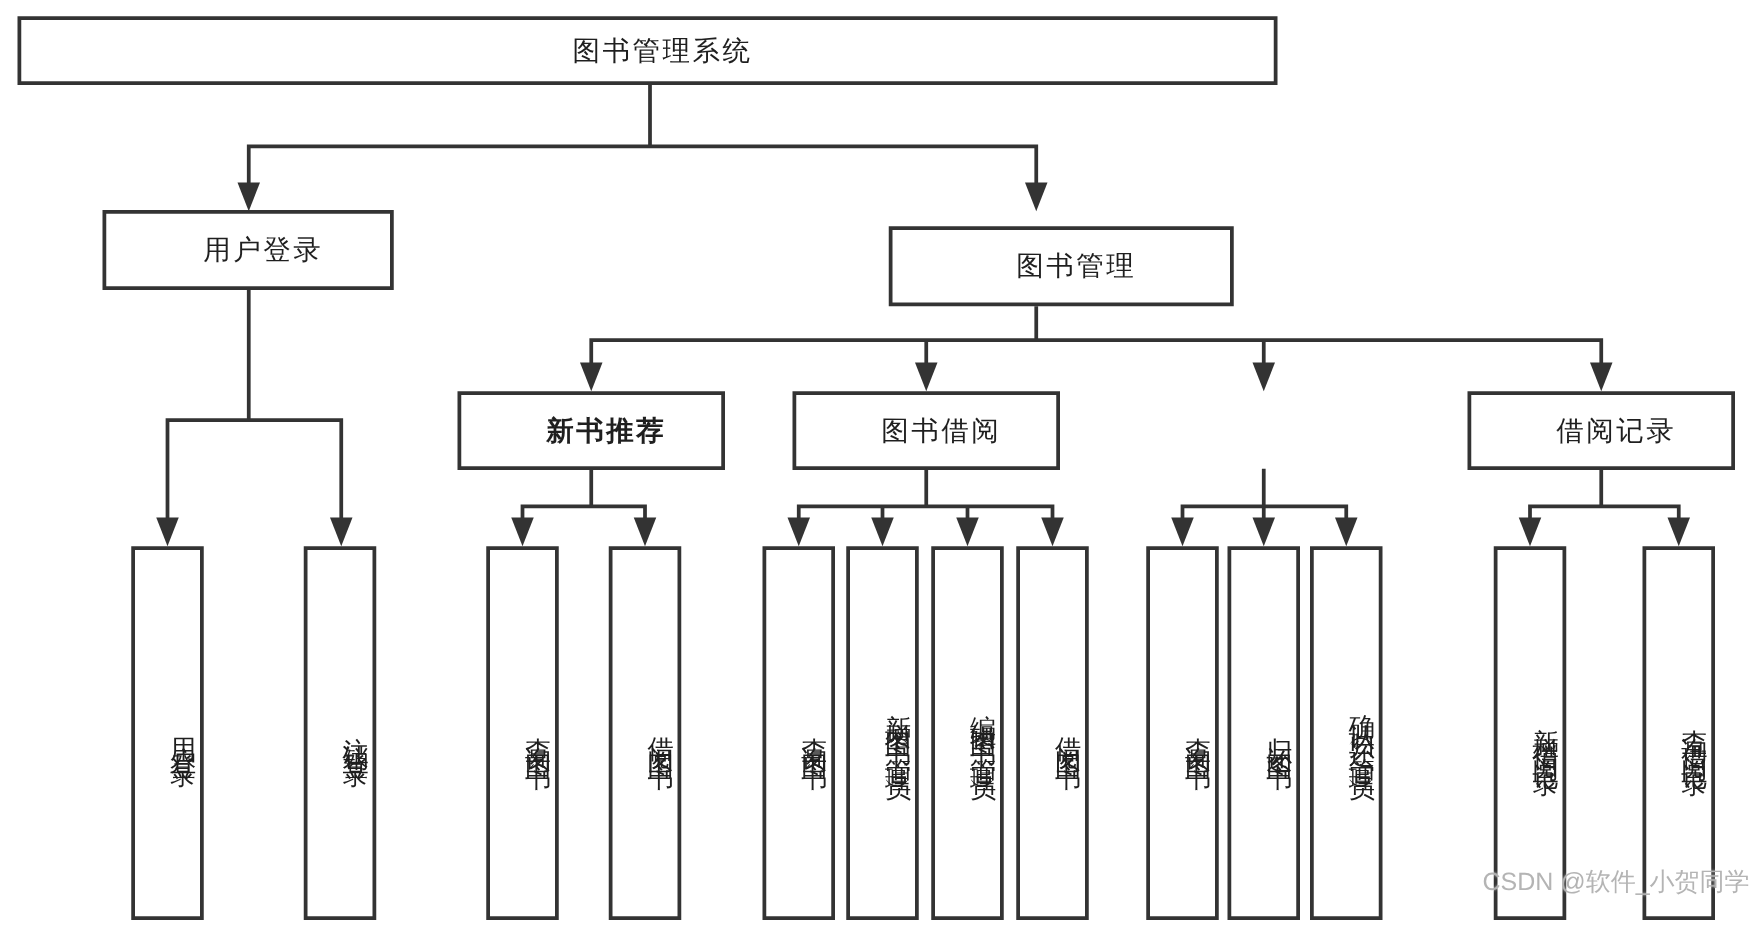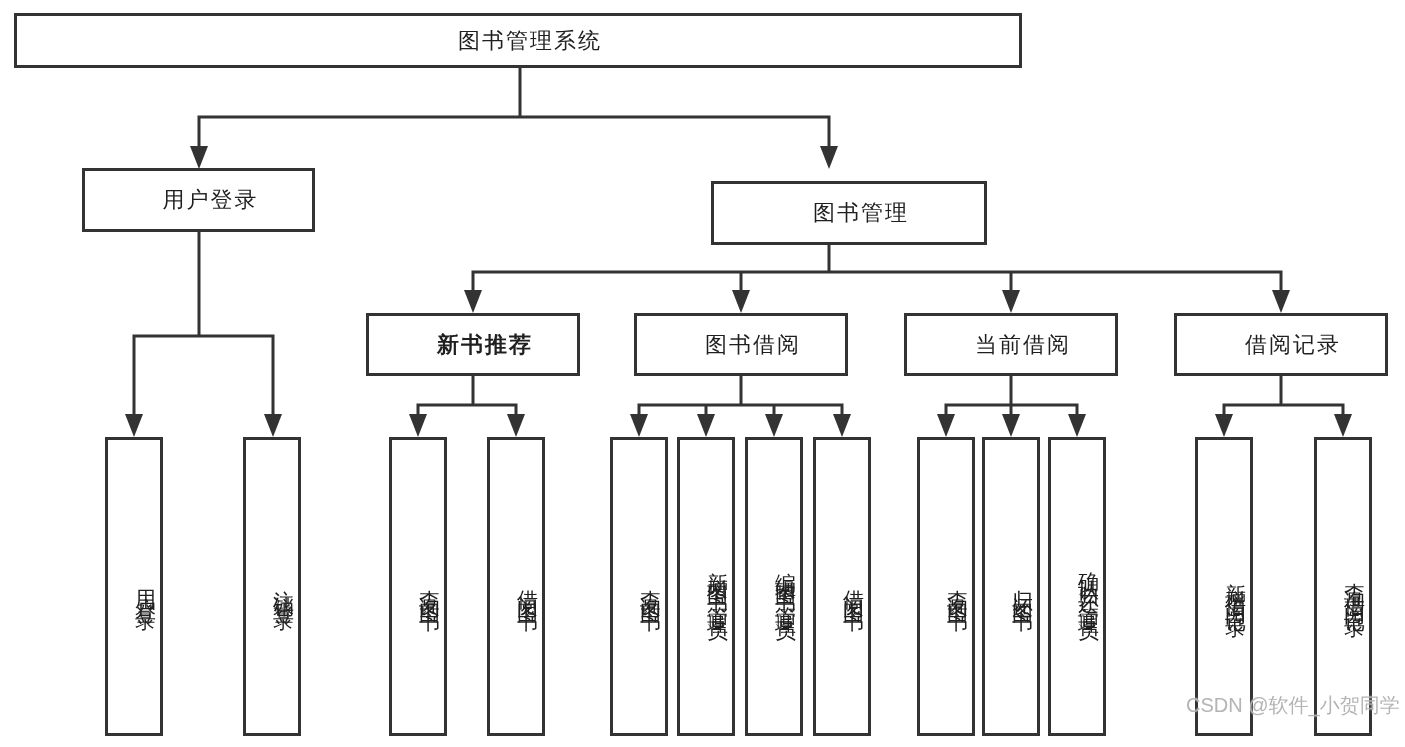--- a/index.html
+++ b/index.html
@@ -142,23 +142,20 @@
   <div class="box n-mgmt">
     <span class="hlabel">图书管理</span>
   </div>
 
   <div class="box lv3 n-newrec">
     <span class="hlabel">新书推荐</span>
   </div>
   <div class="box lv3 n-borrow">
     <span class="hlabel">图书借阅</span>
   </div>
-  <div class="box lv3 n-current">
-    <span class="hlabel">当前借阅</span>
-  </div>
   <div class="box lv3 n-record">
     <span class="hlabel">借阅记录</span>
   </div>
 
   <div class="box vbox lf-0">
     <span class="vlabel">用户登录</span>
   </div>
   <div class="box vbox lf-1">
     <span class="vlabel">注销登录</span>
   </div>

